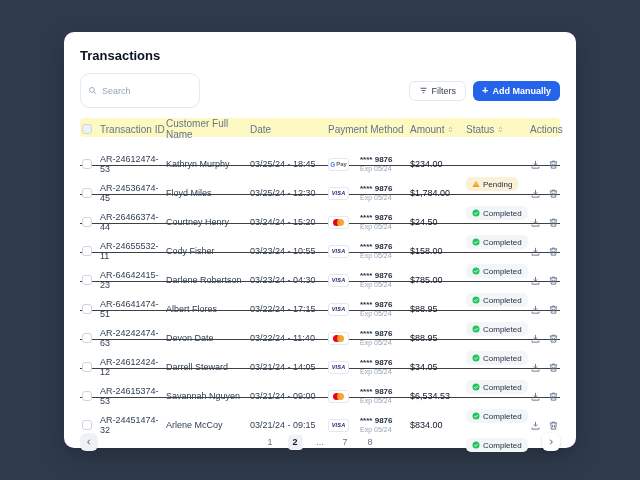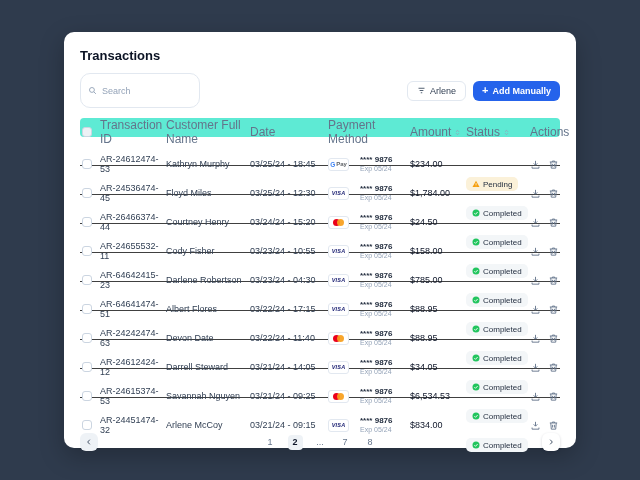--- a/index.html
+++ b/index.html
@@ -34,22 +34,22 @@
   .btn-filters { background:#fff; border:1px solid #E2E8F0; color:#334155; }
   .btn-add { background:#2563EB; color:#fff; font-weight:600; }
   .btn-add .plus { font-size:11px; font-weight:600; line-height:1; }
 
   .grid-row {
     display:grid;
     grid-template-columns:20px 66px 84px 78px 82px 56px 64px 34px;
     align-items:center;
   }
   .thead {
-    background:#5eead4; height:19px; border-radius:4px;
-    font-size:12px; color:#64748B;
+    background:#fef9c3; height:19px; border-radius:4px;
+    font-size:10px; color:#64748B;
   }
   .th { display:flex; align-items:center; gap:3px; }
   .sort-icon { display:inline-flex; cursor:pointer; }
 
   .tbody { display:flex; flex-direction:column; }
   .trow { height:29px; border-bottom:1px solid #404040; font-size:9px; color:#334155; }
   .trow:last-child { border-bottom:none; }
 
   .cb-cell { display:flex; align-items:center; justify-content:flex-start; padding-left:2px; }
   .checkbox {
@@ -121,21 +121,21 @@
       </span>
       <input type="text" placeholder="Search" style="">
     </div>
     <div class="toolbar-right">
       <button class="btn btn-filters">
         <span style="line-height:0;">
           <svg width="9" height="9" viewBox="0 0 24 24" fill="none" stroke="#475569" stroke-width="2.5">
             <path d="M4 6 h16 M7 12 h10 M10 18 h4"></path>
           </svg>
         </span>
-        <span>Arlene</span>
+        <span>Filters</span>
       </button>
       <button class="btn btn-add">
         <span class="plus">+</span>
         <span>Add Manually</span>
       </button>
     </div>
   </div>
 
   <div class="grid-row thead">
     <div class="cb-cell">
@@ -503,21 +503,21 @@
         </button>
       </div>
     </div>
 
     <div class="grid-row trow">
       <div class="cb-cell">
         <span class="checkbox"></span>
       </div>
       <div class="cell-id">AR-24615374-53</div>
       <div class="cell-name">Savannah Nguyen</div>
-      <div class="cell-date">03/21/24 - 09:25</div>
+      <div class="cell-date">03/21/24 - 09:00</div>
       <div class="pay-cell">
         <span class="card-icon mastercard"></span>
         <span class="pay-text">
           <span class="pay-number">**** 9876</span>
           <span class="pay-exp">Exp 05/24</span>
         </span>
       </div>
       <div class="cell-amount">$6,534.53</div>
       <div>
         <span class="badge completed">

